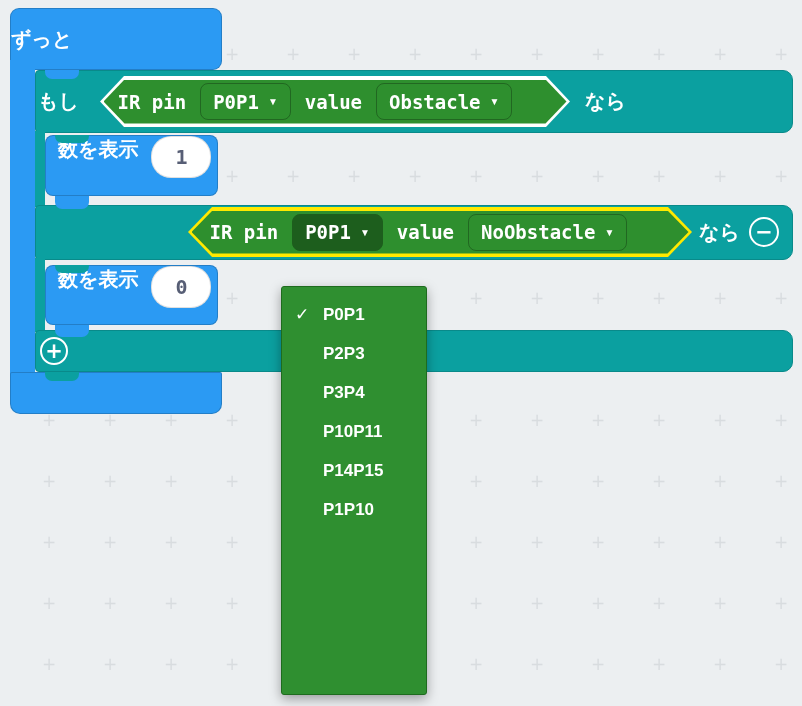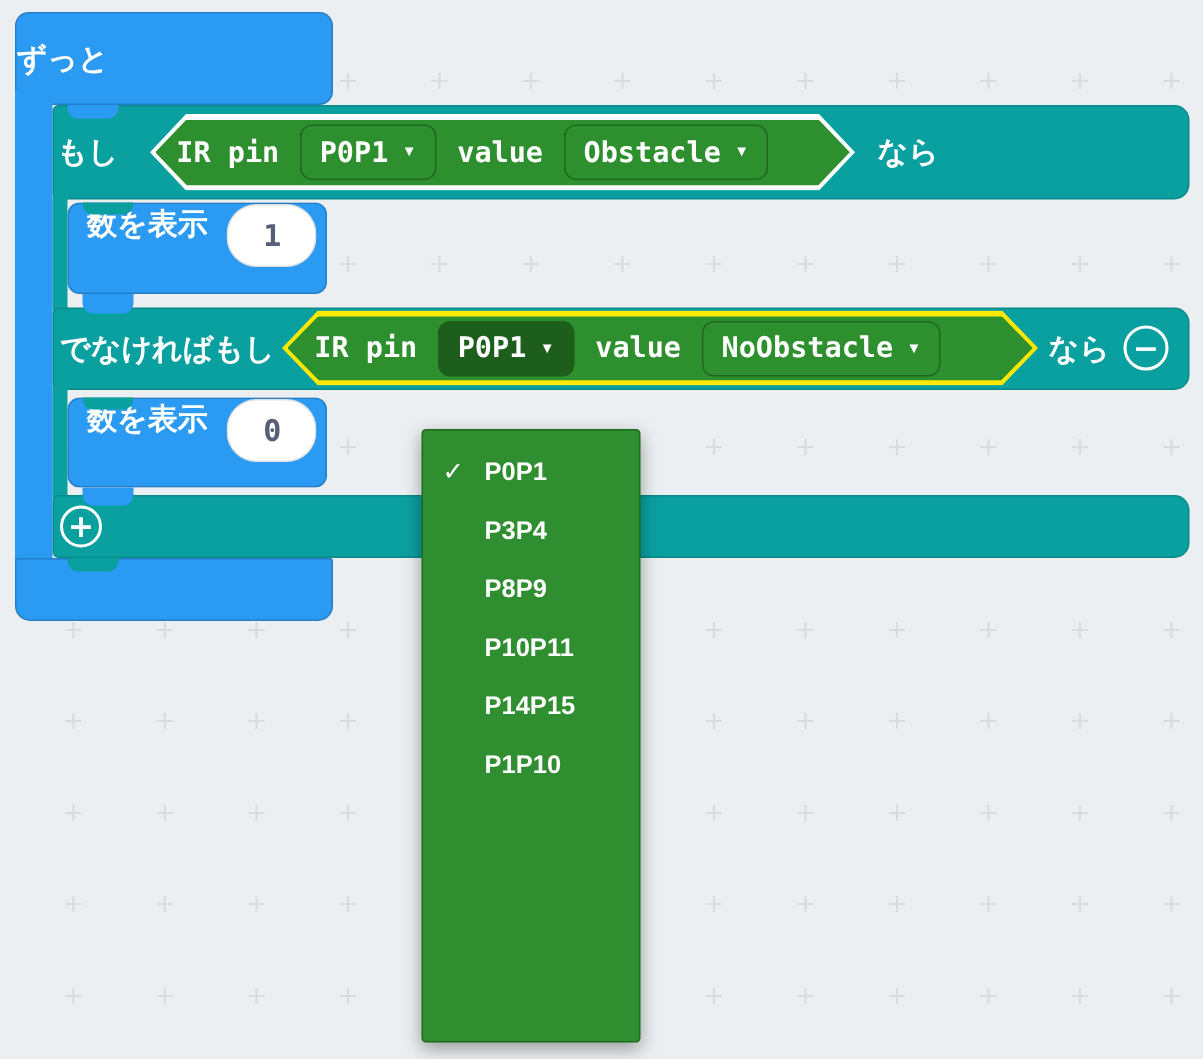--- a/index.html
+++ b/index.html
@@ -243,21 +243,20 @@
   <div class="abs teal spine1"></div>
   <div class="abs teal-bordered row2"></div>
   <div class="abs teal spine2"></div>
   <div class="abs teal-bordered row3"></div>
 
   <div class="abs tab blue" style="left:45px;top:70px"></div>
   <div class="abs tab teal" style="left:45px;top:372px"></div>
 
   <span class="abs jp vcenter" style="left:38px;top:70px;height:63px">もし</span>
   <span class="abs jp vcenter" style="left:585px;top:70px;height:63px">なら</span>
-  <span class="abs jp vcenter" style="left:40px;top:205px;height:55px">でなければもし</span>
   <span class="abs jp vcenter" style="left:699px;top:205px;height:55px">なら</span>
 
   <div class="abs blue-bordered show-block show1">
     <span class="jp">数を表示</span>
     <div class="bubble">1</div>
   </div>
   <div class="abs tab teal" style="left:55px;top:135px;height:8px"></div>
   <div class="abs tab blue" style="left:55px;top:196px;height:13px"></div>
 
   <div class="abs blue-bordered show-block show0">
@@ -305,28 +304,28 @@
   </button>
 
   <div class="abs dropdown">
 
   <div class="dd-item">
         <span class="check">✓</span>
         <span class="dd-label">P0P1</span>
       </div>
       <div class="dd-item">
         <span class="check"></span>
+        <span class="dd-label">P2P3</span>
+      </div>
+      <div class="dd-item">
+        <span class="check"></span>
         <span class="dd-label">P3P4</span>
       </div>
       <div class="dd-item">
         <span class="check"></span>
-        <span class="dd-label">P8P9</span>
-      </div>
-      <div class="dd-item">
-        <span class="check"></span>
         <span class="dd-label">P10P11</span>
       </div>
       <div class="dd-item">
         <span class="check"></span>
         <span class="dd-label">P14P15</span>
       </div>
       <div class="dd-item">
         <span class="check"></span>
         <span class="dd-label">P1P10</span>
       </div>

